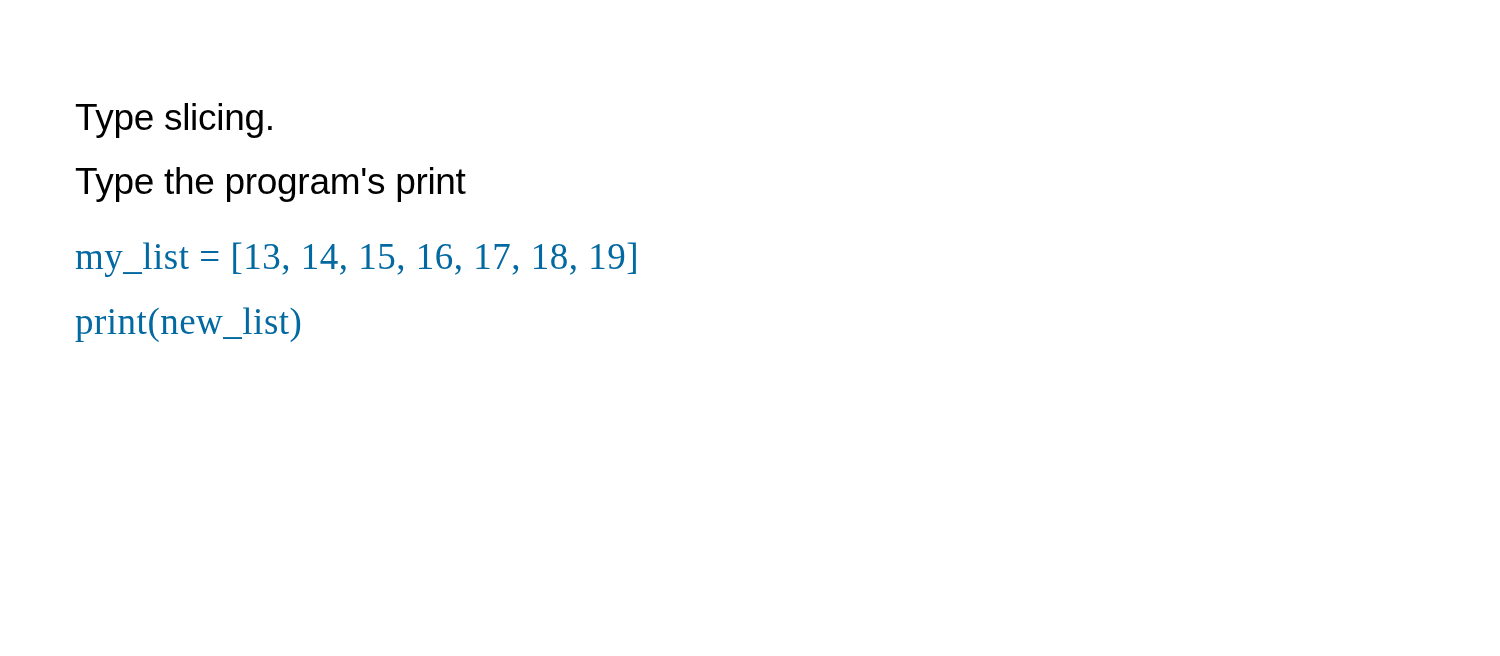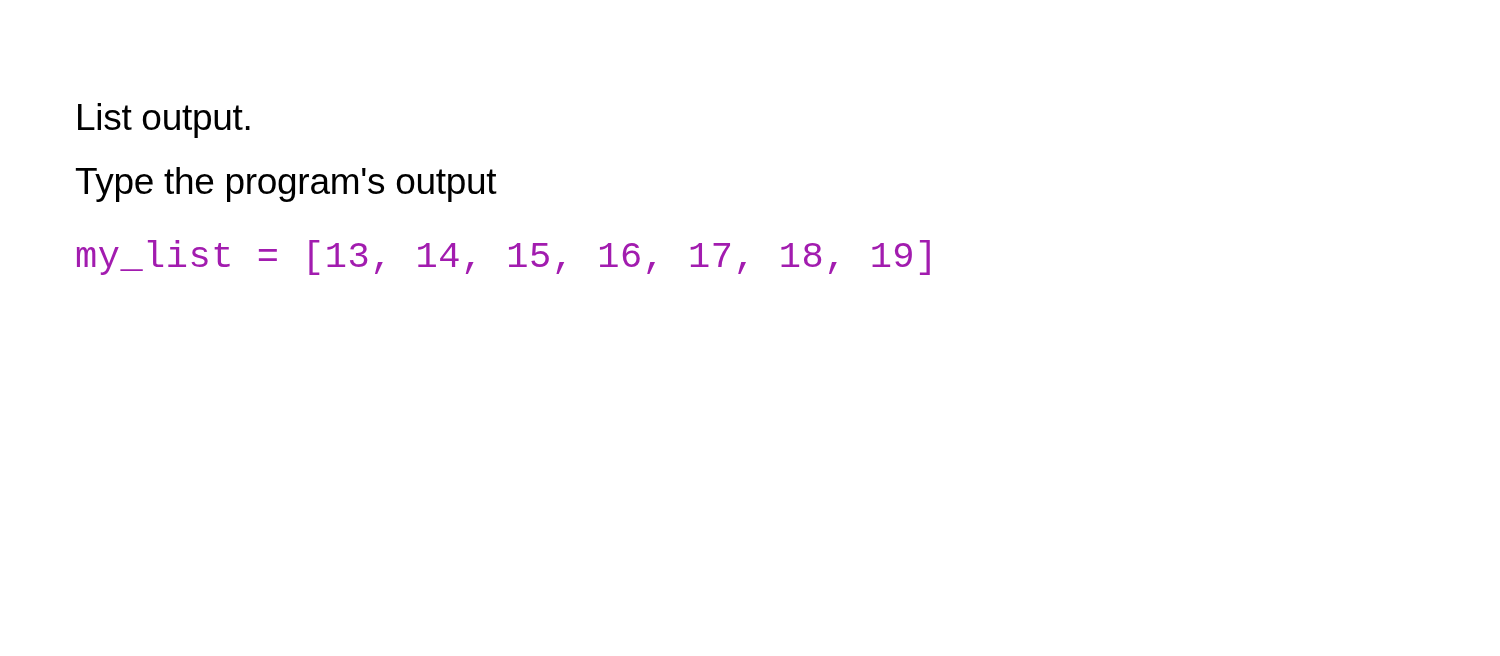--- a/index.html
+++ b/index.html
@@ -26,28 +26,29 @@
       color: #000000;
       font-weight: 400;
       line-height: 1.5;
       letter-spacing: -0.3px;
       margin-top: 8px;
     }
     .code-block {
       margin-top: 16px;
     }
     .code-line {
-      font-family: Liberation Mono, monospace;
+      font-family: Liberation Serif, serif;
       font-size: 37px;
-      color: #a21caf;
+      color: #0369a1;
       line-height: 1.75;
       white-space: pre;
       letter-spacing: 0.5px;
     }
   </style>
 </head>
 <body>
 
-<div class="heading">List output.</div>
-<div class="subheading">Type the program's output</div>
+<div class="heading">Type slicing.</div>
+<div class="subheading">Type the program's print</div>
 <div class="code-block">
   <div class="code-line">my_list = [13, 14, 15, 16, 17, 18, 19]</div>
+  <div class="code-line">print(new_list)</div>
 </div>
 
 </body></html>

